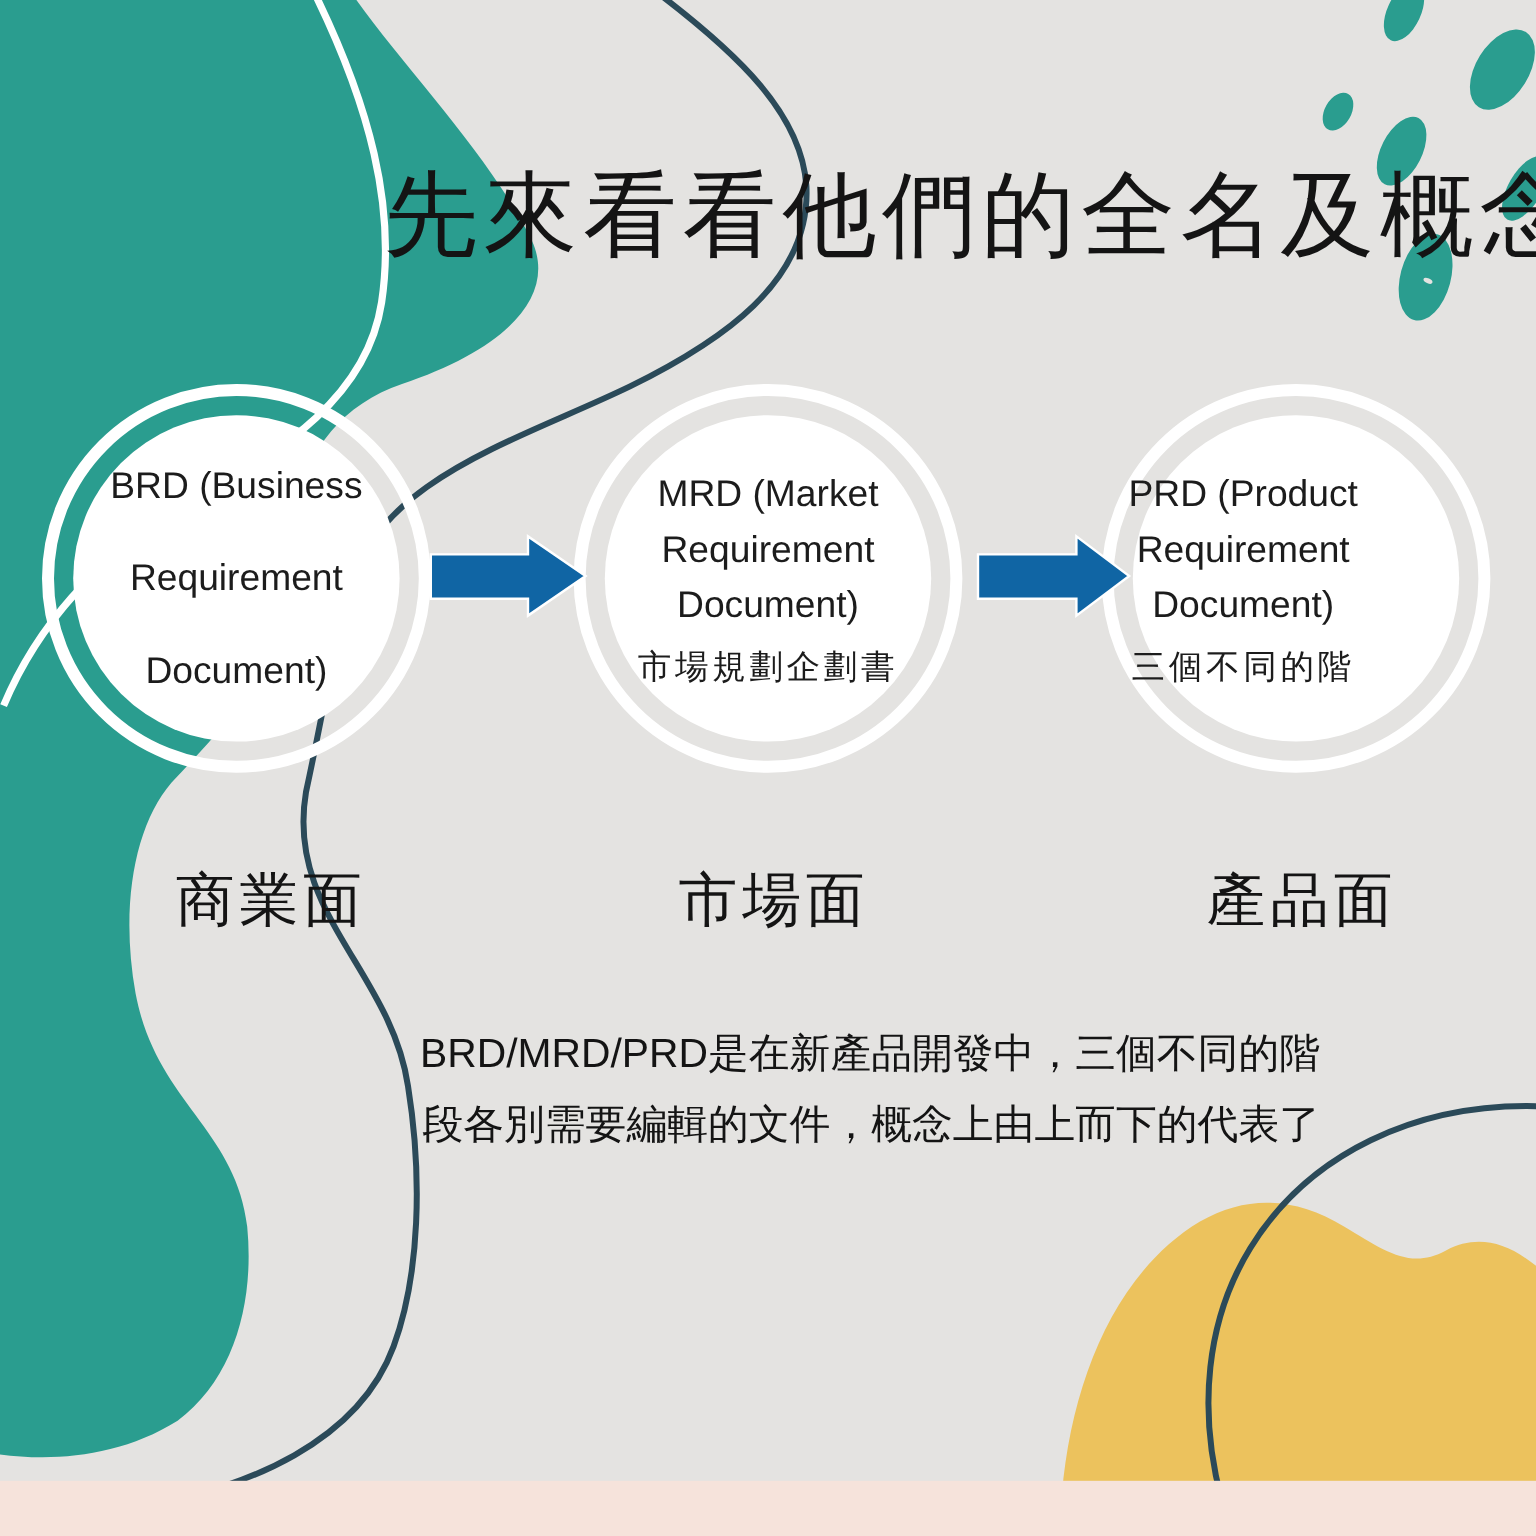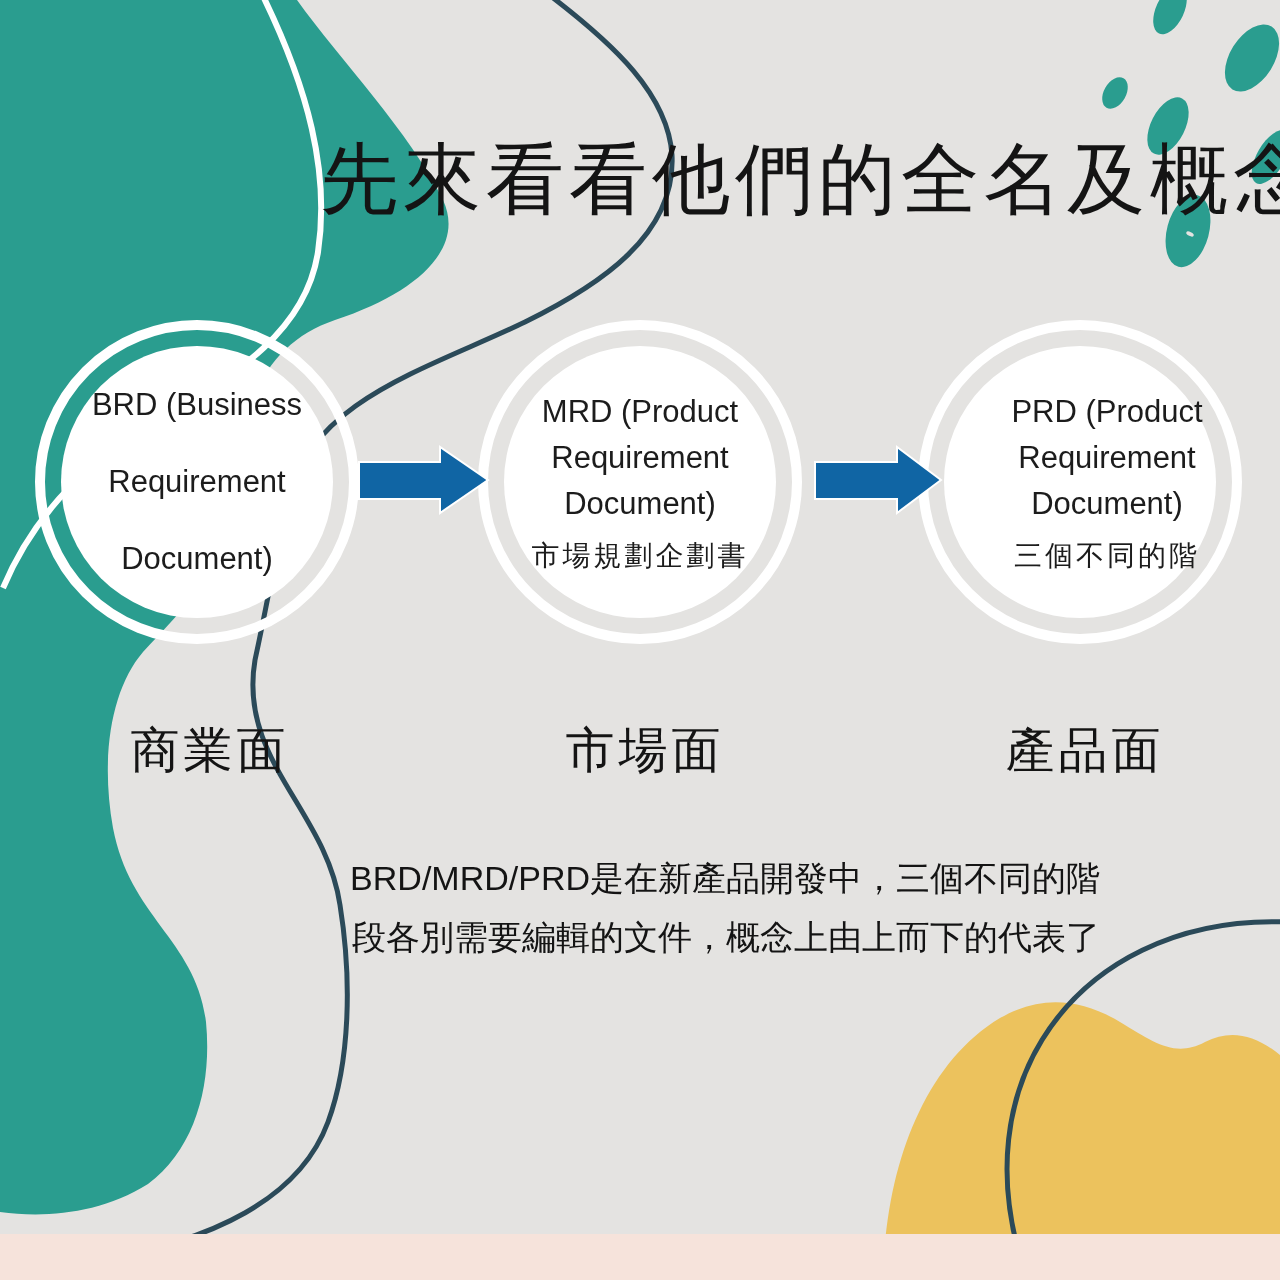--- a/index.html
+++ b/index.html
@@ -21,27 +21,27 @@
   }
   .stage-text{
     position:absolute;width:300px;height:300px;top:332px;
     display:flex;flex-direction:column;align-items:center;justify-content:center;
     text-align:center;
   }
   .stage-text .en{font-size:31px;line-height:46px;color:#1c1c1c;}
   .stage-text .zh{font-size:28px;letter-spacing:3px;margin-top:10px;color:#1c1c1c;white-space:nowrap;}
   #stage-0-text{left:47px;gap:31px;}
   #stage-1-text{left:490px;}
-  #stage-2-text{left:957px;}
+  #stage-2-text{left:886px;}
   .stage-label{
     position:absolute;top:718px;width:300px;
     text-align:center;font-size:49px;letter-spacing:4px;font-weight:300;
     color:#141414;white-space:nowrap;
   }
-  #label-0{left:60px;}
+  #label-0{left:76px;}
   #label-1{left:495px;}
   #label-2{left:935px;}
   .description{
     position:absolute;left:240px;top:849px;width:860px;
     text-align:right;font-size:34px;line-height:59px;font-weight:300;
     color:#141414;
   }
   .description p{margin:0;white-space:nowrap;}
 </style>
 </head>
@@ -99,21 +99,21 @@
   </svg>
 
   <div class="page-title">先來看看他們的全名及概念</div>
 
   <div class="stage-text" id="stage-0-text">
     <div class="en">BRD (Business</div>
     <div class="en">Requirement</div>
     <div class="en">Document)</div>
   </div>
   <div class="stage-text" id="stage-1-text">
-    <div class="en">MRD (Product</div>
+    <div class="en">MRD (Market</div>
     <div class="en">Requirement</div>
     <div class="en">Document)</div>
     <div class="zh">市場規劃企劃書</div>
   </div>
   <div class="stage-text" id="stage-2-text">
     <div class="en">PRD (Product</div>
     <div class="en">Requirement</div>
     <div class="en">Document)</div>
     <div class="zh">三個不同的階</div>
   </div>

